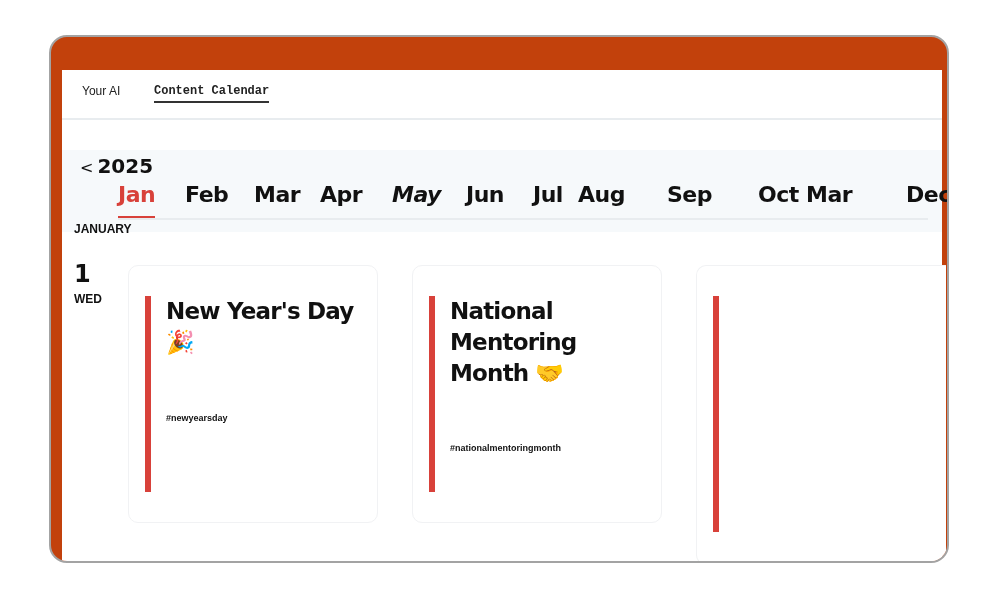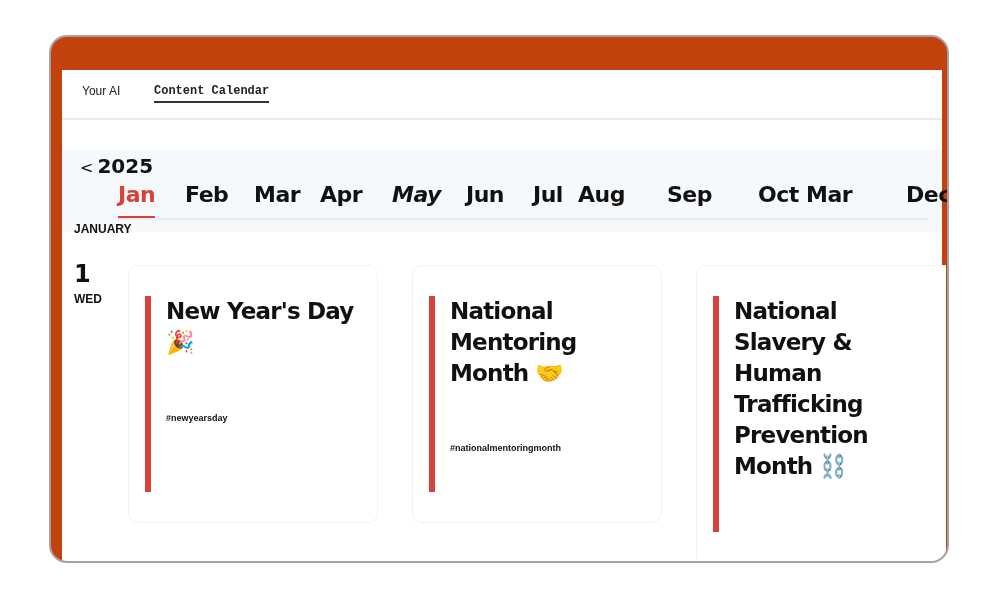--- a/index.html
+++ b/index.html
@@ -113,17 +113,16 @@
     </div>
 
     <div class="card" style="left:66px;">
       <div class="bar"></div>
       <div class="title">New Year's Day 🎉</div>
       <div class="tag" style="top:147px;">#newyearsday</div>
     </div>
 
     <div class="card tall" style="left:634px;">
       <div class="bar"></div>
-      <div class="title">National Slavery &amp; Human Trafficking Prevention Month ⛓️</div>
     </div>
 
   </div>
 </div>
 
 </body></html>

